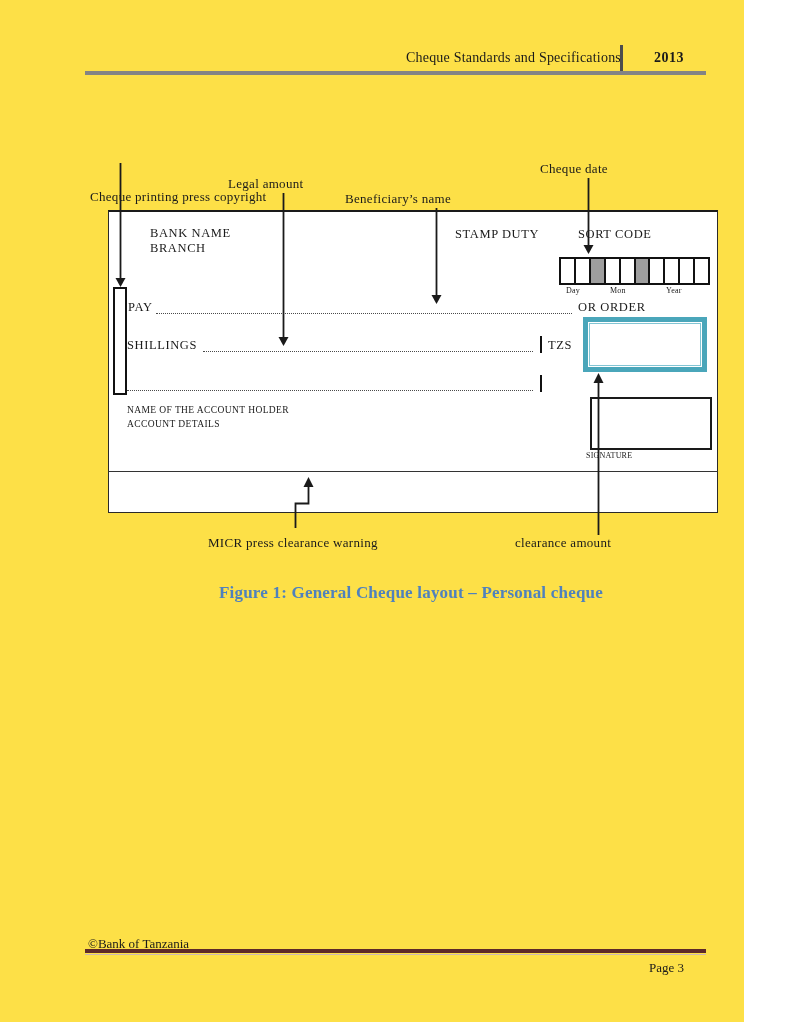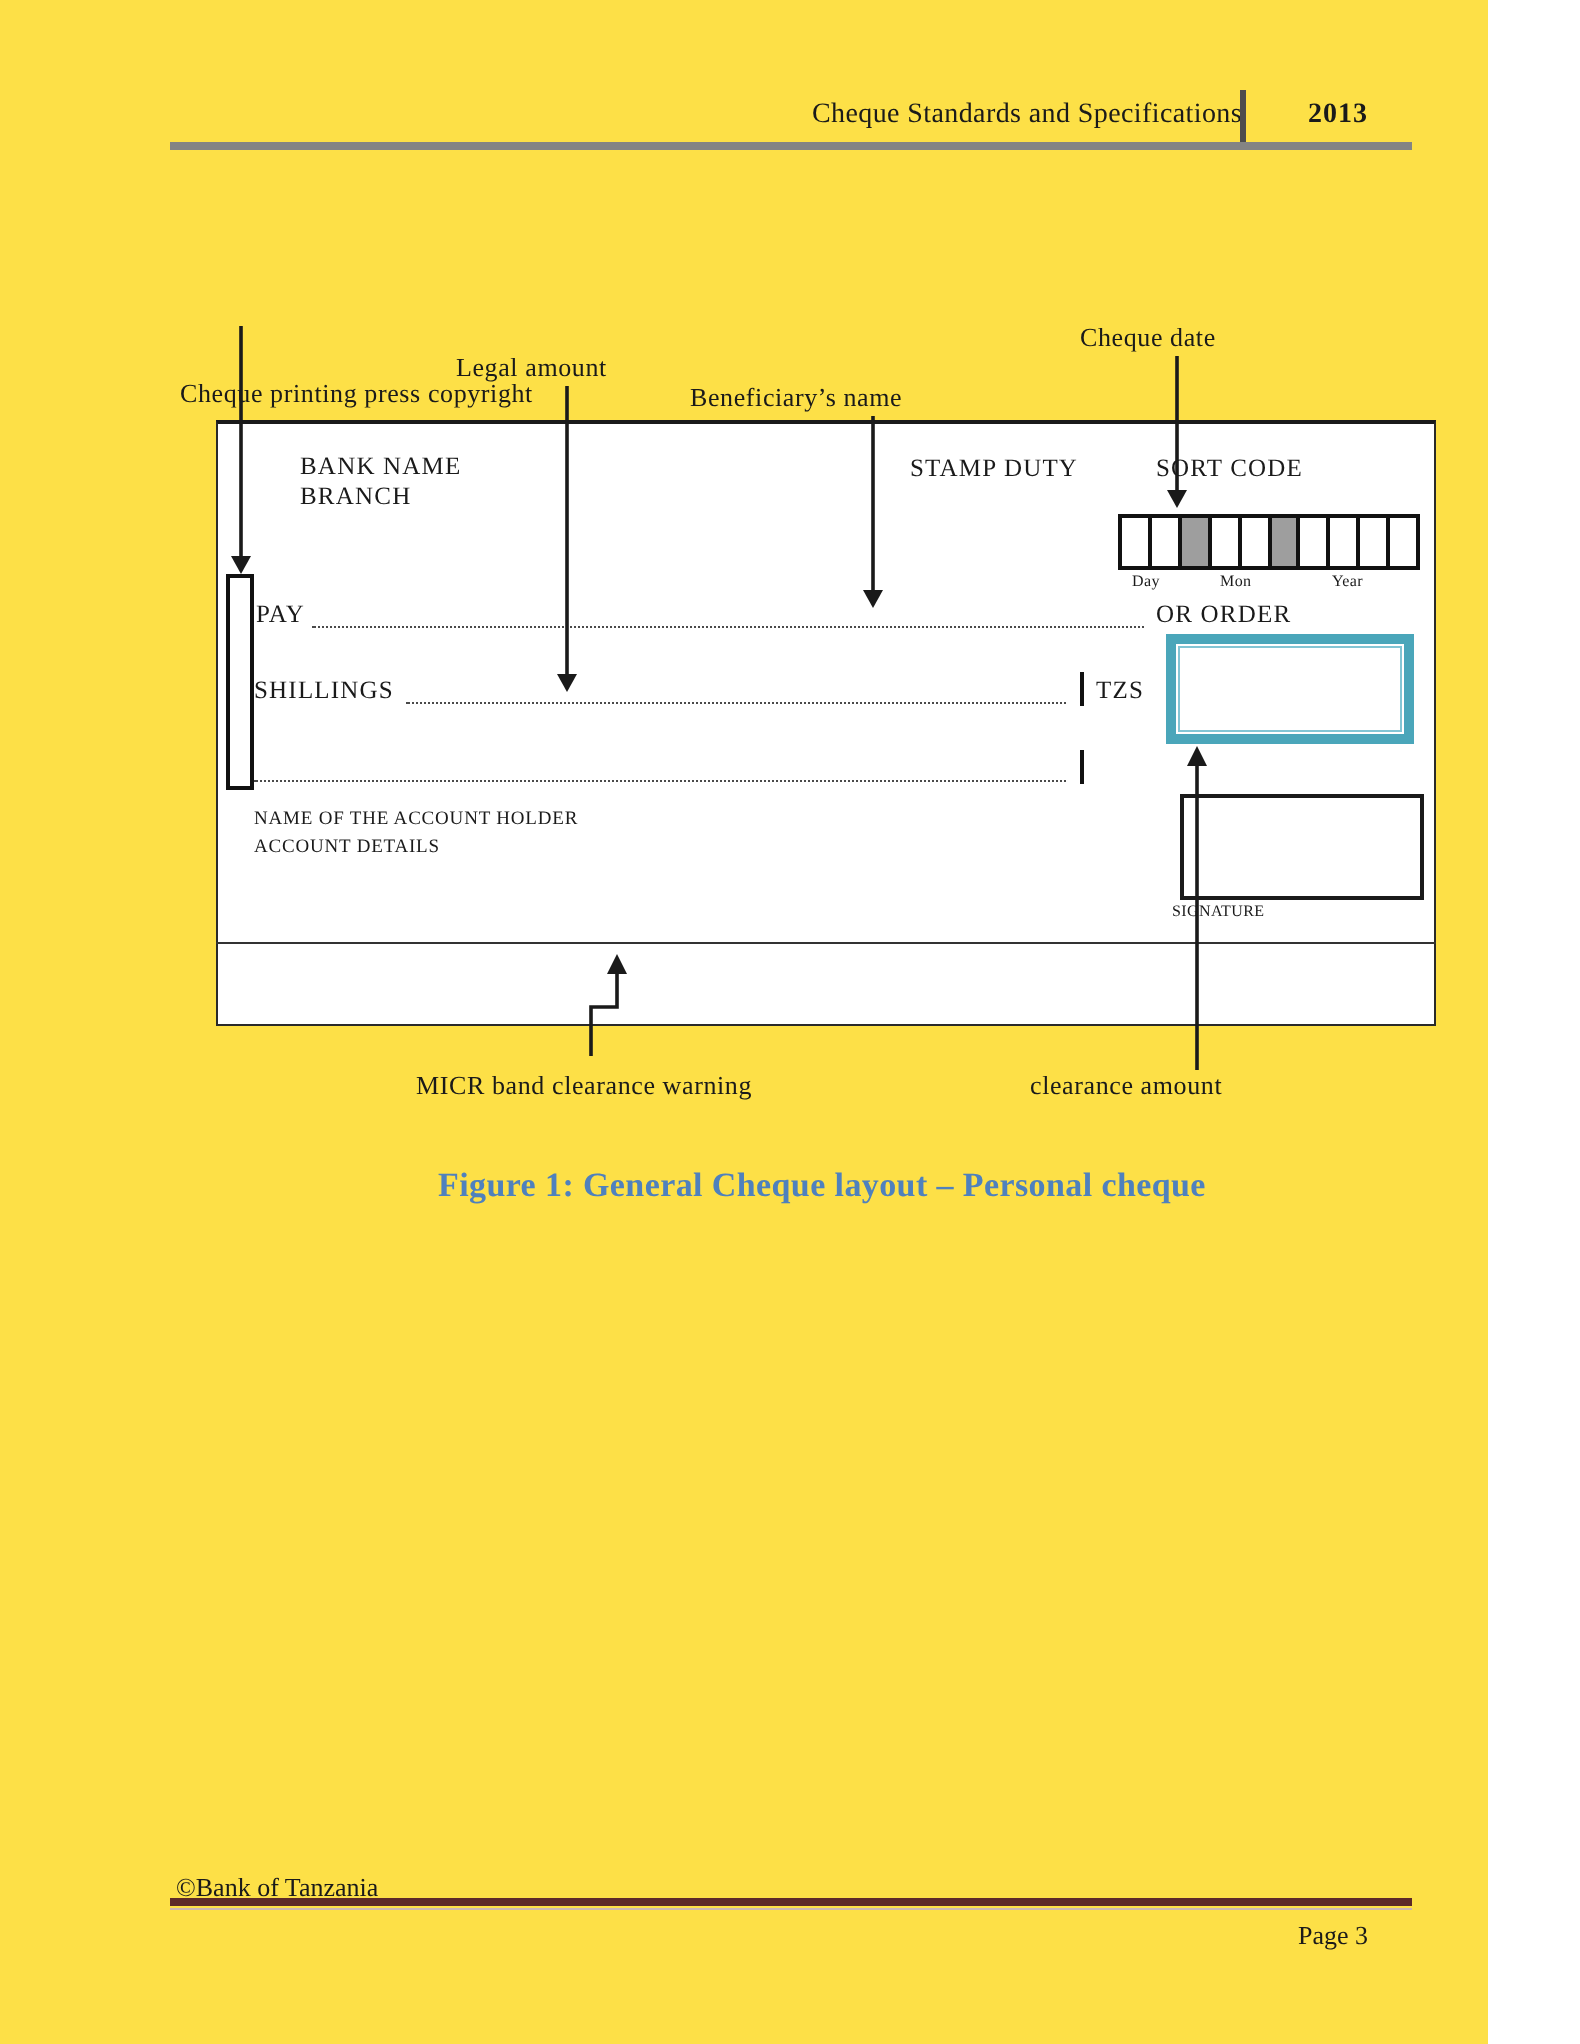--- a/index.html
+++ b/index.html
@@ -120,21 +120,21 @@
   <div class="abs tick" style="left:540px; top:375px; height:17px;"></div>
 
   <div class="abs cheque-small" style="left:127px; top:405px;">NAME OF THE ACCOUNT HOLDER</div>
   <div class="abs cheque-small" style="left:127px; top:419px;">ACCOUNT DETAILS</div>
 
   <div class="abs signature-box" style="left:590px; top:397px; width:122px; height:53px;"></div>
   <div class="abs cheque-tiny" style="left:586px; top:451px;">SIGNATURE</div>
 
   <div class="abs thin-rule" style="left:108px; top:471px; width:610px;"></div>
 
-  <div class="abs callout" style="left:208px; top:535px;">MICR band clearance warning</div>
+  <div class="abs callout" style="left:208px; top:535px;">MICR press clearance warning</div>
   <div class="abs callout" style="left:515px; top:535px;">clearance amount</div>
 
   <svg class="arrow-layer" width="790" height="1022" viewBox="0 0 790 1022">
     <g stroke="#1a1a1a" stroke-width="1.8" fill="#1a1a1a">
       <line x1="120.5" y1="163" x2="120.5" y2="279"></line>
       <polygon points="115.5,278 125.5,278 120.5,287" stroke="none"></polygon>
     </g>
     <g stroke="#1a1a1a" stroke-width="1.8" fill="#1a1a1a">
       <line x1="283.5" y1="193" x2="283.5" y2="338"></line>
       <polygon points="278.5,337 288.5,337 283.5,346" stroke="none"></polygon>

